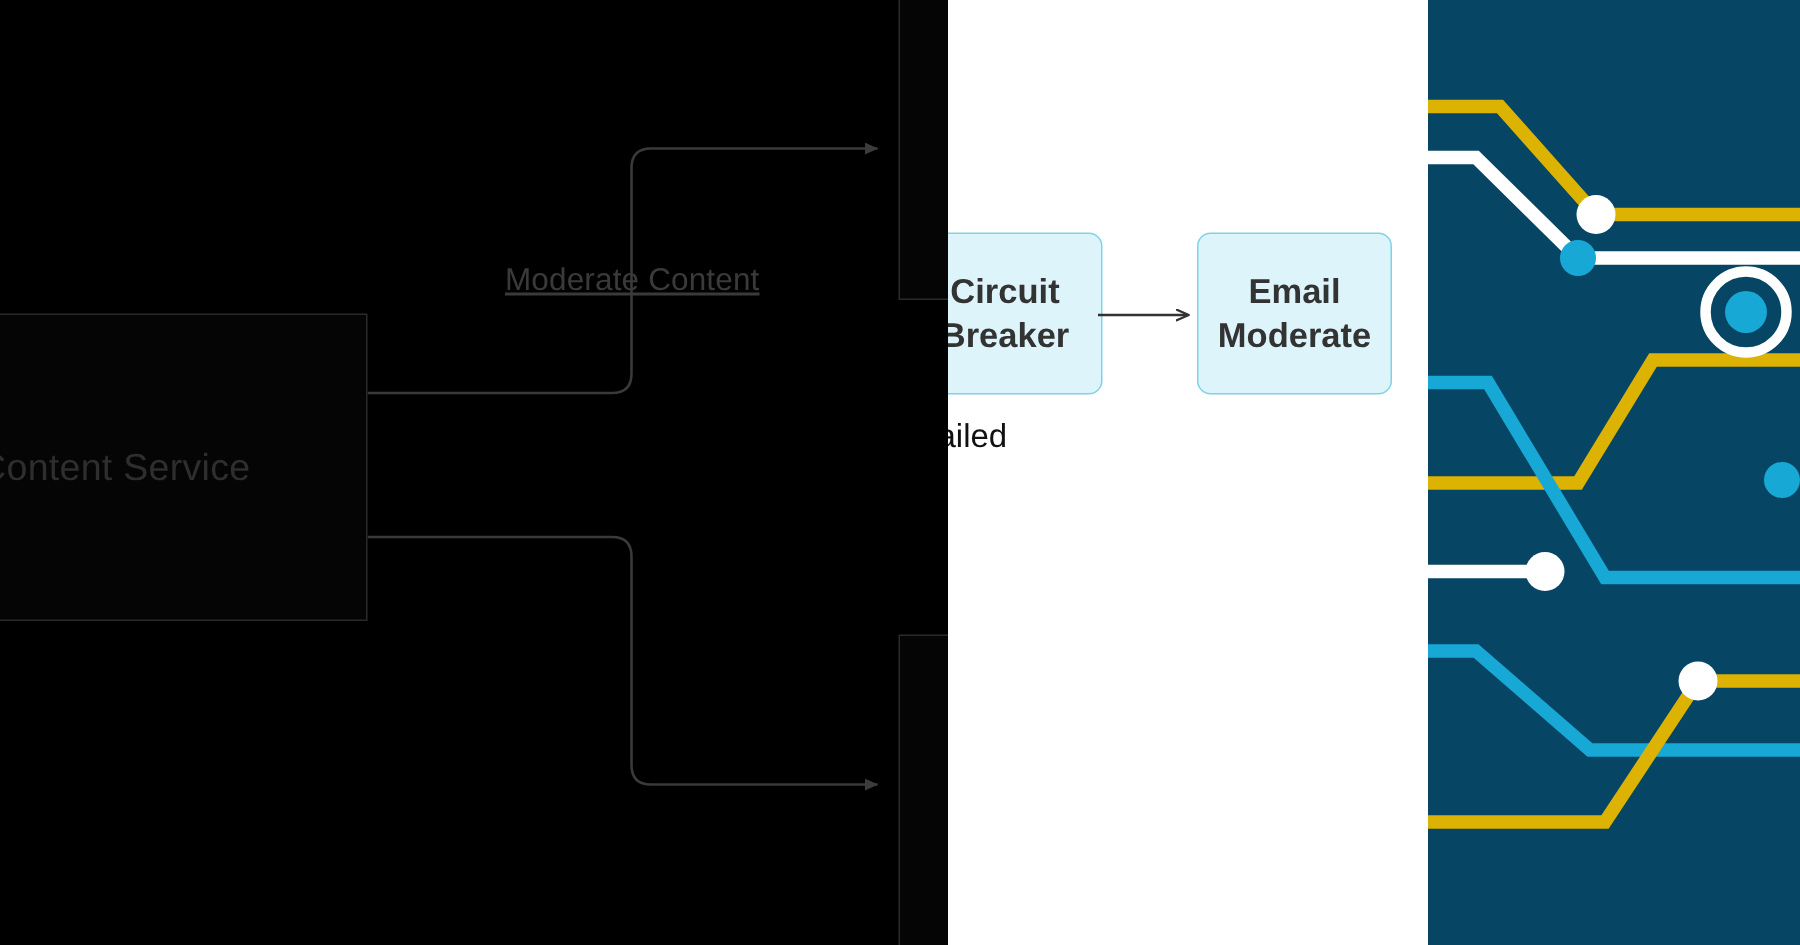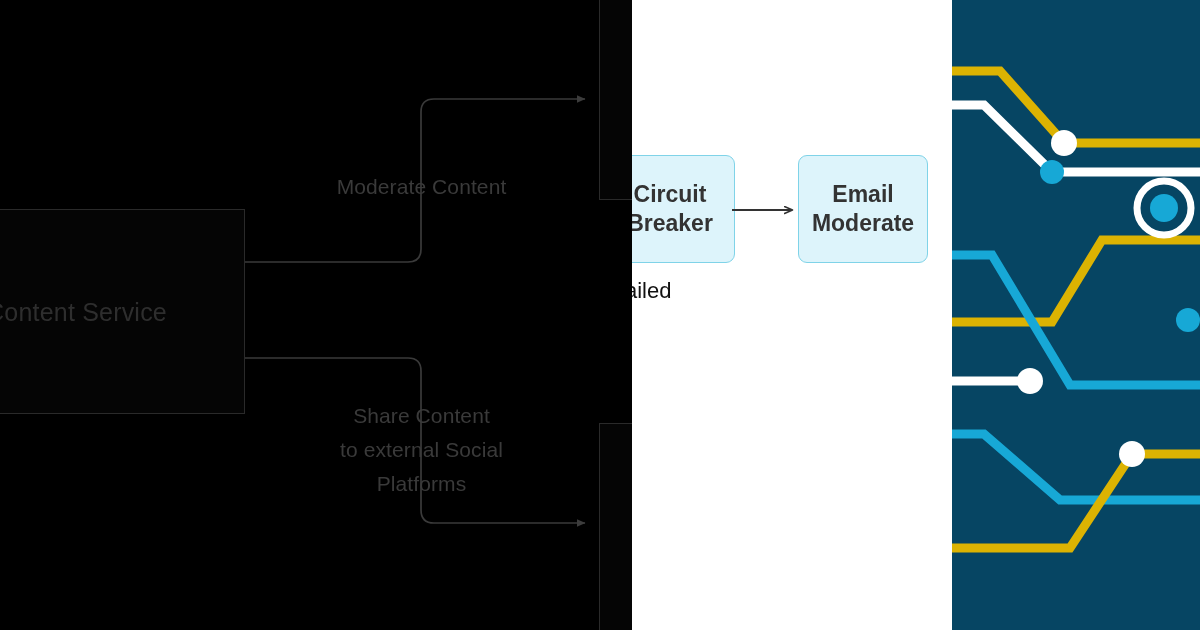--- a/index.html
+++ b/index.html
@@ -52,20 +52,21 @@
     width: 190px; height: 213px;
   }
   .edge-label {
     position: absolute;
     color: #3a3a3a;
     font-size: 21px;
     line-height: 1.62;
     text-align: center;
     white-space: pre-line;
     letter-spacing: .1px;
+    text-decoration: underline;
   }
   #label-moderate { left: 300px; top: 170px; width: 243px; }
   #label-share    { left: 300px; top: 399px; width: 243px; }
 
   
   #panel-light {
     position: absolute;
     left: 632px; top: 0;
     width: 320px; height: 630px;
     background: #ffffff;
@@ -140,23 +141,20 @@
     <div class="dark-node" id="node-moderation">
       <span></span>
     </div>
 
     <div class="dark-node" id="node-social">
       <span></span>
     </div>
 
     <div class="edge-label" id="label-moderate">Moderate Content</div>
 
-    <div class="edge-label" id="label-share">Share Content
-to external Social
-Platforms</div>
   </div>
 
   <div id="panel-light">
 
     <div class="light-node" id="node-circuit-breaker">
       <span>Circuit
 Breaker</span>
     </div>
 
     <svg id="light-arrow" width="70" height="40">

